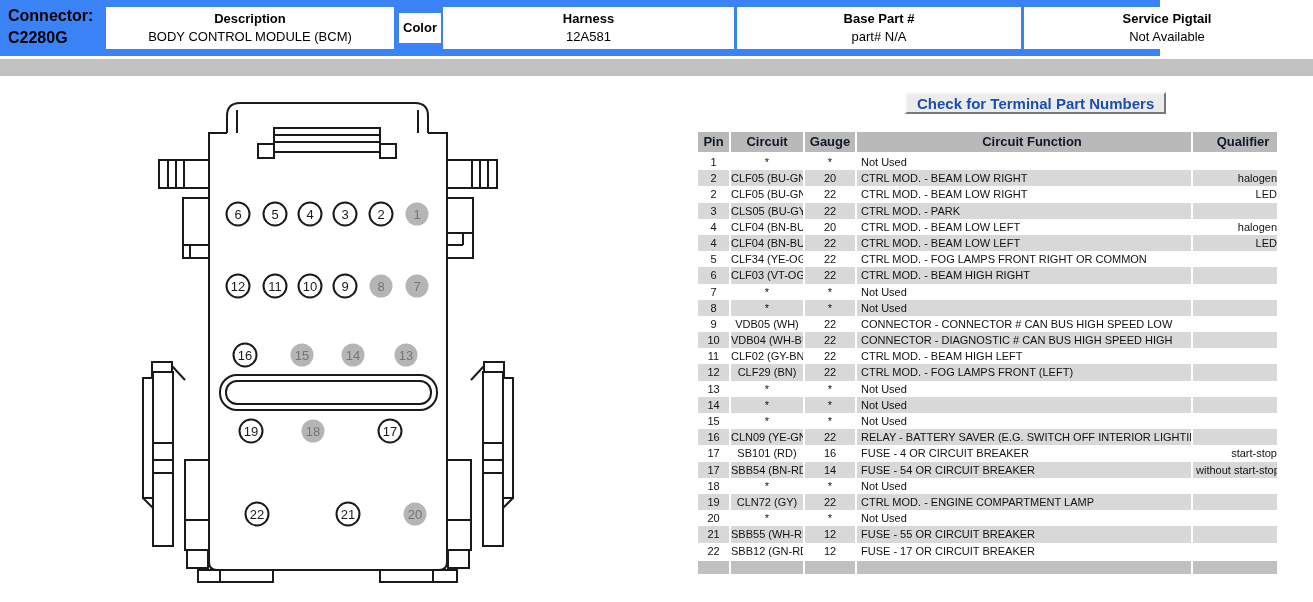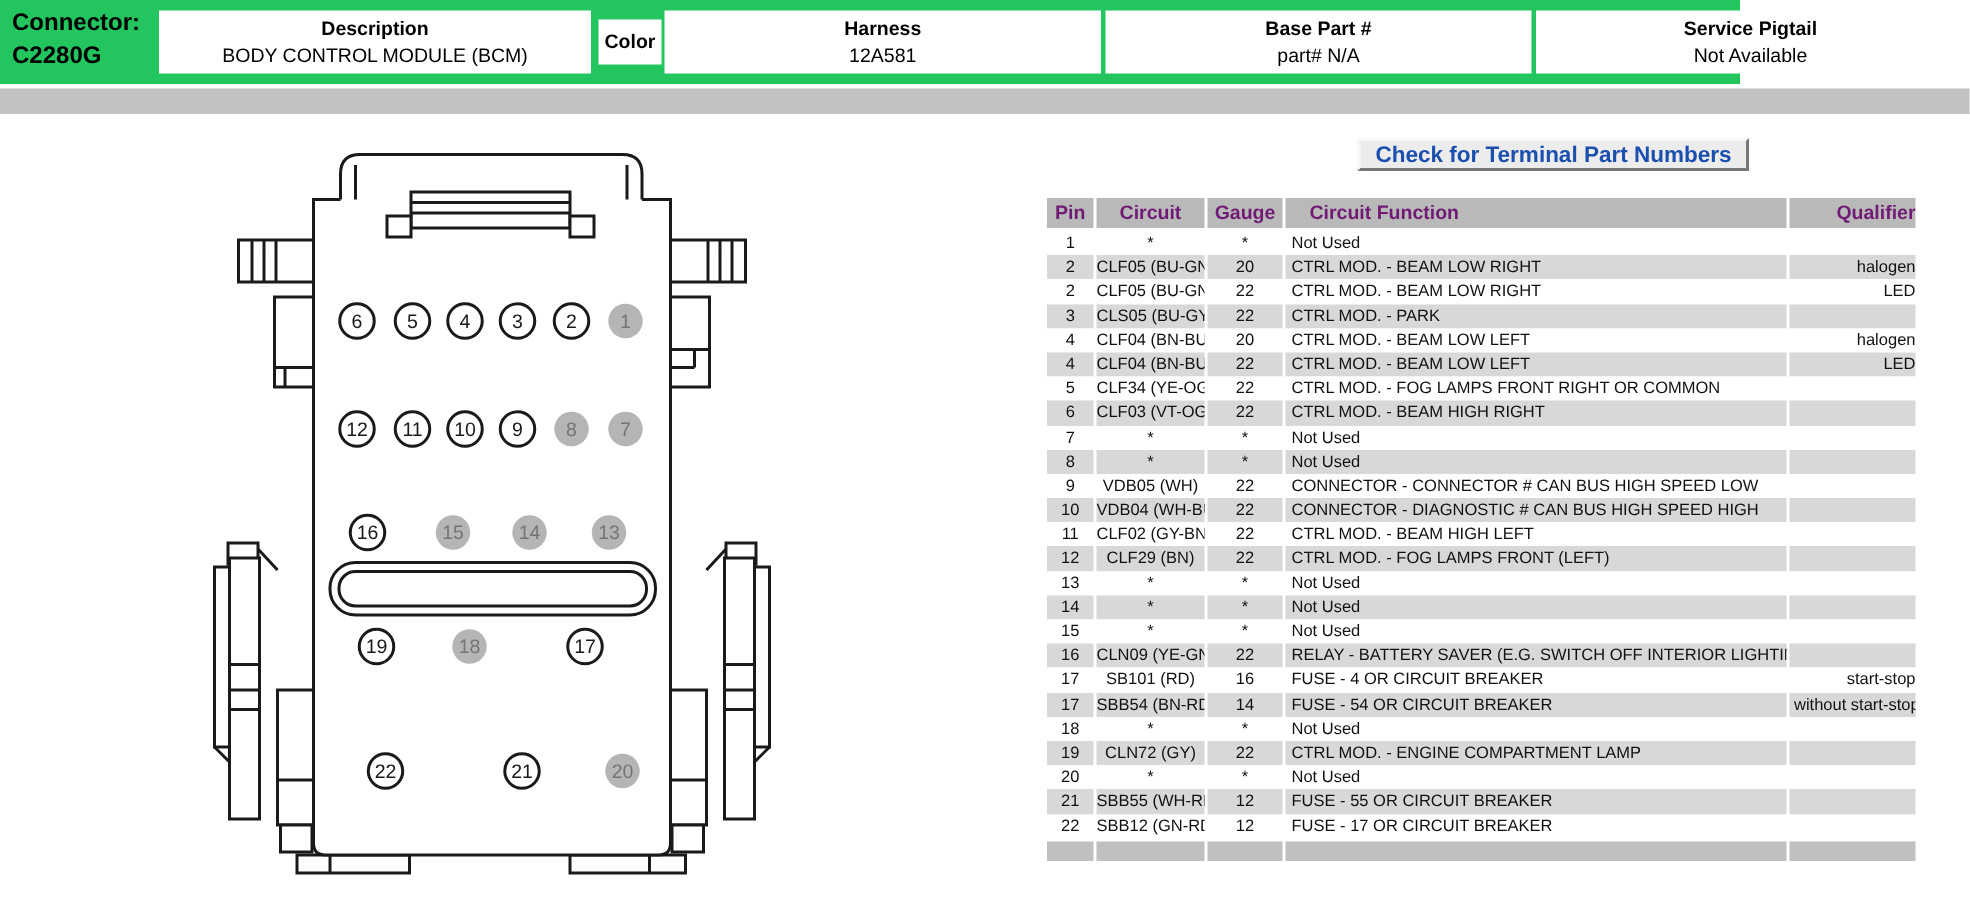--- a/index.html
+++ b/index.html
@@ -1,21 +1,21 @@
 <!DOCTYPE html>
 <html><head>
 <meta charset="utf-8">
 <style>
   html,body{margin:0;padding:0;}
   body{
     width:1313px;height:602px;position:relative;background:#ffffff;
     font-family:"Liberation Sans", sans-serif;color:#111;overflow:hidden;
   }
   
-  .top-band{position:absolute;left:0;top:0;width:1160px;height:56px;background:#22c55e;}
+  .top-band{position:absolute;left:0;top:0;width:1160px;height:56px;background:#3b82f6;}
   .sub-band{position:absolute;left:0;top:59px;width:1313px;height:17px;background:#c2c2c2;}
   .conn-block{position:absolute;left:8px;top:5px;font-weight:bold;font-size:16px;line-height:22px;color:#000;}
   .hfield{position:absolute;top:7px;height:42px;background:#ffffff;text-align:center;
           display:flex;flex-direction:column;justify-content:center;}
   .hfield .lab{font-weight:bold;font-size:13px;line-height:18px;color:#000;}
   .hfield .val{font-size:13px;line-height:18px;color:#000;}
   .f-desc{left:106px;width:288px;}
   .f-color{left:399px;width:42px;top:13px;height:30px;}
   .f-harness{left:443px;width:291px;}
   .f-base{left:737px;width:284px;}
@@ -30,22 +30,22 @@
   
   .pin-table{position:absolute;left:698px;top:132px;width:581px;}
   .trow{display:flex;gap:2px;}
   .trow .c{overflow:hidden;white-space:nowrap;}
   .c.pin{width:31px;text-align:center;}
   .c.circuit{width:72px;text-align:center;}
   .c.gauge{width:50px;text-align:center;}
   .c.func{width:334px;text-align:left;padding-left:4px;box-sizing:border-box;}
   .c.qual{width:84px;text-align:right;padding-left:3px;box-sizing:border-box;}
   .thead{height:20px;margin-bottom:2px;}
-  .thead .c{background:#b9b9b9;font-weight:bold;font-size:13px;line-height:20px;color:#701a75;}
-  .thead .c.func,.thead .c.qual{padding-left:16px;}
+  .thead .c{background:#b9b9b9;font-weight:bold;font-size:13px;line-height:20px;color:#0f172a;}
+  .thead .c.func,.thead .c.qual{text-align:center;padding-left:16px;}
   .drow{height:16.2px;}
   .drow .c{font-size:11px;line-height:16.2px;color:#111;}
   .drow.odd .c{background:#ffffff;}
   .drow.even .c{background:#d8d8d8;}
   .tfoot{height:13px;margin-top:2px;}
   .tfoot .c{background:#c0c0c0;}
   
   .diagram{position:absolute;left:130px;top:88px;width:400px;height:507px;}
   svg .ln{fill:none;stroke:#1a1a1a;stroke-width:2;}
   svg .lnw{fill:#ffffff;stroke:#1a1a1a;stroke-width:2;}

